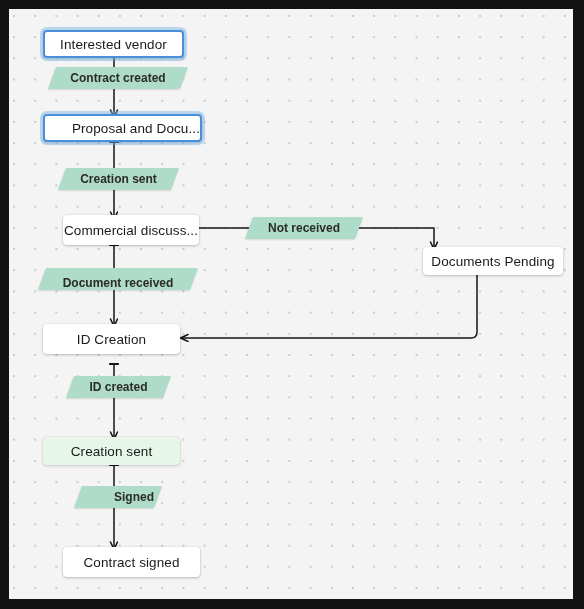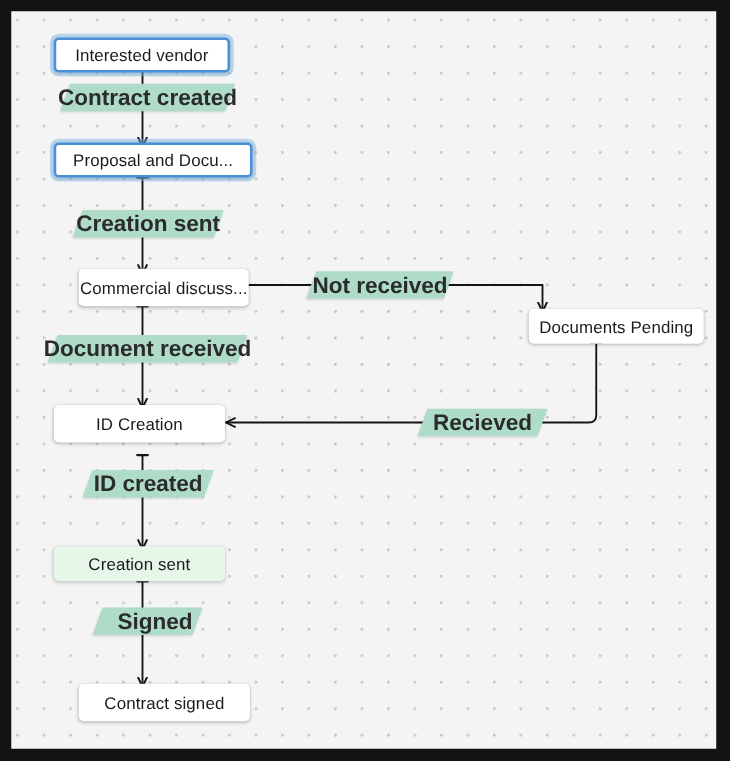--- a/index.html
+++ b/index.html
@@ -66,21 +66,21 @@
     box-shadow: 0 1px 3px rgba(0,0,0,.18), 0 0 0 .5px rgba(0,0,0,.05);
   }
 
   
   .trans {
     position: absolute;
     display: flex;
     align-items: center;
     justify-content: center;
     height: 22px;
-    font-size: 18px;
+    font-size: 12px;
     font-weight: bold;
     color: #2b2b2b;
     white-space: nowrap;
     z-index: 4;
   }
   .trans .shape {
     position: absolute;
     left: 0; top: 0;
     width: 100%; height: 100%;
     background: #aedcc8;
@@ -122,21 +122,21 @@
 
       <path d="M105,355 L105,430" fill="none" stroke="#141414" stroke-width="1.5" marker-start="url(#tick)" marker-end="url(#arrow)"></path>
 
       <path d="M105,456 L105,540" fill="none" stroke="#141414" stroke-width="1.5" marker-start="url(#tick)" marker-end="url(#arrow)"></path>
     </svg>
 
     <div class="node selected" style="left:34px; top:21px; width:141px; height:28px;">
       <span>Interested vendor</span>
     </div>
 
-    <div class="node selected" style="left:34px; top:105px; width:159px; height:28px;">
+    <div class="node selected" style="left:34px; top:105px; width:159px; height:28px;justify-content:flex-end;">
       <span>Proposal and Docu...</span>
     </div>
 
     <div class="node" style="left:34px; top:206px; width:136px; height:30px;margin-left:20px;">
       <span>Commercial discuss...</span>
     </div>
 
     <div class="node" style="left:414px; top:238px; width:140px; height:28px;">
       <span>Documents Pending</span>
     </div>
@@ -166,24 +166,20 @@
     <div class="trans" style="left:240px; top:208px; width:110px;">
       <span class="shape"></span>
       <span class="txt">Not received</span>
     </div>
 
     <div class="trans" style="left:33px; top:259px; width:152px;align-items:flex-end;">
       <span class="shape"></span>
       <span class="txt">Document received</span>
     </div>
 
-    <div class="trans" style="left:329px; top:318px; width:96px;">
-      <span class="shape"></span>
-      <span class="txt">Recieved</span>
-    </div>
 
     <div class="trans" style="left:61px; top:367px; width:97px;">
       <span class="shape"></span>
       <span class="txt">ID created</span>
     </div>
 
     <div class="trans" style="left:69px; top:477px; width:80px;justify-content:flex-end;">
       <span class="shape"></span>
       <span class="txt">Signed</span>
     </div>

